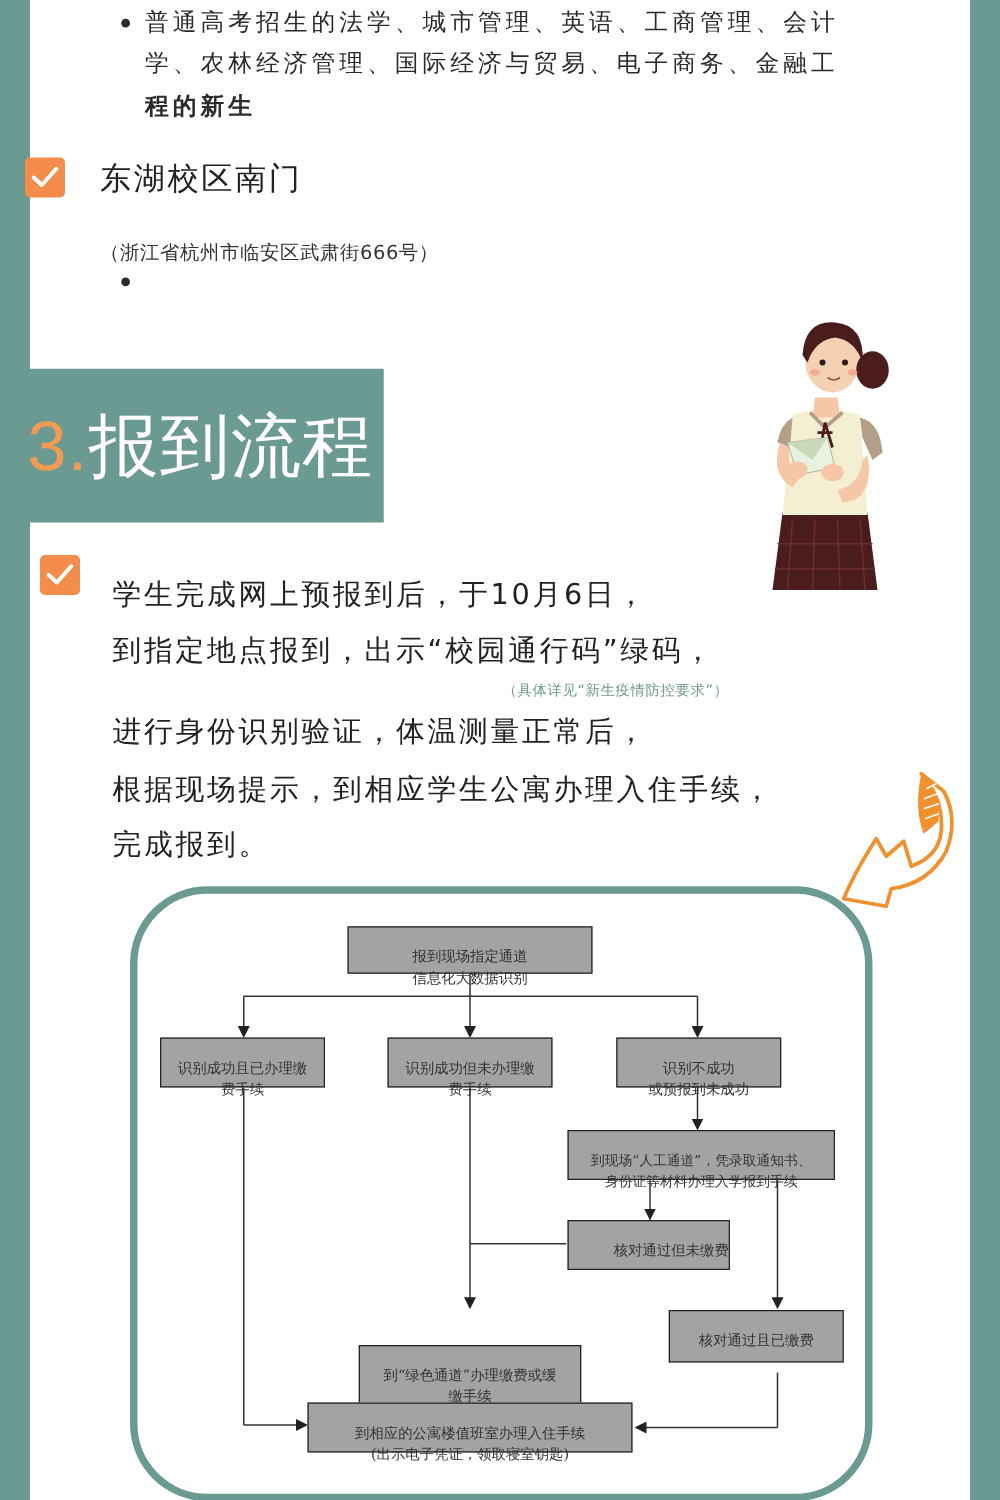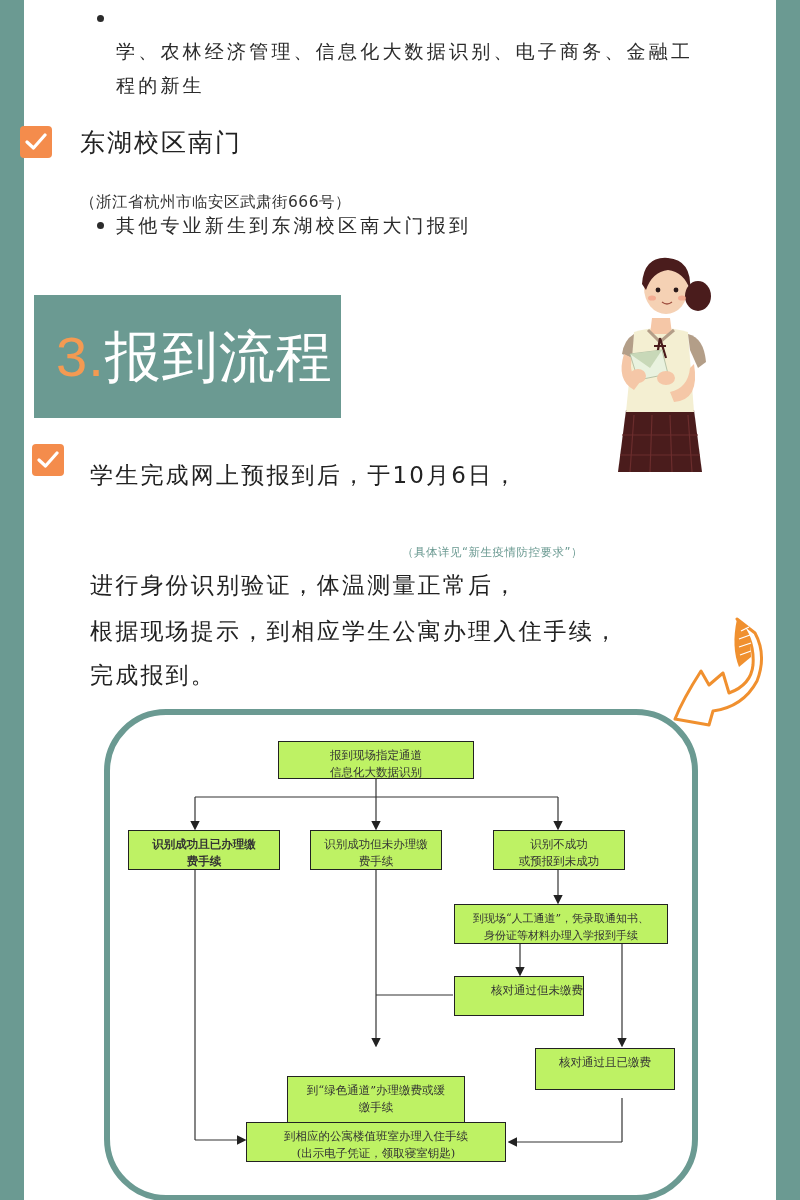--- a/index.html
+++ b/index.html
@@ -20,59 +20,59 @@
   .dot {
     position: absolute; width: 7px; height: 7px; border-radius: 50%; background: #2b2b2b;
   }
   .check {
     position: absolute; width: 32px; height: 32px; border-radius: 4px; background: #f48c4c;
   }
   .check svg { position: absolute; left: 5px; top: 6px; }
   .campus-title { font-size: 25px; color: #222; letter-spacing: 2px; }
   .address { font-size: 15.5px; color: #333; letter-spacing: 0.5px; margin-top: 26px; }
   .header-block {
-    position: absolute; left: 0; top: 295px; width: 307px; height: 123px; background: #6b9a92; margin-left: 34px;
+    position: absolute; left: 0; top: 295px; width: 307px; height: 123px; background: #6b9a92;
   }
   .header-text {
     position: absolute; left: 22px; top: 22px; font-size: 56px; color: #ffffff;
     font-family: "Liberation Sans", "DejaVu Sans", sans-serif; letter-spacing: 1px; line-height: 80px;
   }
   .header-num { color: #f49a52; }
   .body-line { font-size: 23px; color: #222; letter-spacing: 2.2px; }
   .note { font-size: 11.5px; color: #6b9a92; letter-spacing: 0.5px; }
   .frame {
     position: absolute; left: 104px; top: 709px; width: 582px; height: 480px;
     border: 6px solid #6b9a92; border-radius: 62px; background: #fff;
   }
   .fc-box {
-    position: absolute; border: 1.3px solid #222; background: #bef264;
+    position: absolute; border: 1.3px solid #222; background: #a3a3a3;
     font-family: "DejaVu Serif", "Liberation Serif", serif; font-size: 11.5px; color: #333;
-    text-align: center; line-height: 17px; box-sizing: border-box; padding-top: 5px;
+    text-align: center; line-height: 17px; box-sizing: border-box; padding-top: 15px;
   }
   svg.lines { position: absolute; left: 0; top: 0; }
 </style>
 </head>
 <body>
 
 <div class="panel">
 
   <div class="dot" style="left:73px; top:15px;"></div>
-  <div class="abs bullet-line" style="left:92px; top:35px;">学、农林经济管理、信息化大数据识别、电子商务、金融工</div>
-  <div class="abs bullet-line" style="left:92px; top:69px;">程的新生</div>
+  <div class="abs bullet-line" style="left:92px; top:2px;">普通高考招生的法学、城市管理、英语、工商管理、会计</div>
+  <div class="abs bullet-line" style="left:92px; top:35px;">学、农林经济管理、国际经济与贸易、电子商务、金融工</div>
+  <div class="abs bullet-line" style="left:92px; top:69px;font-weight:bold;">程的新生</div>
 
   <div class="check" style="left:-4px; top:126px;">
     <svg width="22" height="20" viewBox="0 0 22 20">
         <path d="M2 10 L8.5 16 L20 3" stroke="#fff" stroke-width="3.2" fill="none" stroke-linecap="round" stroke-linejoin="round"></path>
       </svg>
   </div>
   <div class="abs campus-title" style="left:56px; top:126px;">东湖校区南门</div>
   <div class="abs address" style="left:56px; top:166px;">（浙江省杭州市临安区武肃街666号）</div>
 
   <div class="dot" style="left:73px; top:222px;"></div>
-  <div class="abs bullet-line" style="left:92px; top:209px;">其他专业新生到东湖校区南大门报到</div>
 
   <div class="header-block" style="left:-24px;">
     <div class="header-text">
       <span class="header-num">3.</span><span>报到流程</span>
     </div>
   </div>
 
   <svg class="abs" style="left:580px; top:250px;" width="110" height="225" viewBox="0 0 110 225">
 
     <path d="M22 160 L14 222 L98 222 L90 160 Z" fill="#4a1c1c"></path>
@@ -105,20 +105,21 @@
     <ellipse cx="78" cy="48" rx="4" ry="2.6" fill="#f4a28a" opacity="0.8"></ellipse>
     <path d="M58 52 Q63 56 68 52" stroke="#a05040" stroke-width="1.3" fill="none"></path>
   </svg>
 
   <div class="check" style="left:8px; top:444px;">
     <svg width="22" height="20" viewBox="0 0 22 20">
         <path d="M2 10 L8.5 16 L20 3" stroke="#fff" stroke-width="3.2" fill="none" stroke-linecap="round" stroke-linejoin="round"></path>
       </svg>
   </div>
   <div class="abs body-line" style="left:66px; top:460px;">学生完成网上预报到后，于10月6日，</div>
+  <div class="abs body-line" style="left:66px; top:505px;">到指定地点报到，出示“校园通行码”绿码，</div>
   <div class="abs note" style="left:378px; top:545px;">（具体详见“新生疫情防控要求”）</div>
   <div class="abs body-line" style="left:66px; top:570px;">进行身份识别验证，体温测量正常后，</div>
   <div class="abs body-line" style="left:66px; top:616px;">根据现场提示，到相应学生公寓办理入住手续，</div>
   <div class="abs body-line" style="left:66px; top:660px;">完成报到。</div>
 
 </div>
 
 <svg class="abs" style="left:665px; top:615px;" width="100" height="115" viewBox="0 0 100 115">
   <path d="M72 4 Q90 24 88 50 Q86 70 64 78 L58 58 L44 70 L36 56 Q18 84 10 104 L44 110 L48 96 Q78 92 92 66 Q102 40 90 18 Z" fill="none" stroke="#f0902f" stroke-width="3" stroke-linejoin="round"></path>
   <path d="M72 4 Q86 18 86 42 L74 52 Q66 32 72 4 Z" fill="#f0902f"></path>
@@ -148,21 +149,21 @@
     <line x1="195" y1="1140" x2="244" y2="1140" marker-end="url(#ah)"></line>
     <line x1="622" y1="1098" x2="622" y2="1142"></line>
     <line x1="622" y1="1142" x2="510" y2="1142" marker-end="url(#ah)"></line>
   </g>
 </svg>
 
 <div class="fc-box" style="left:278px; top:741px; width:196px; height:38px;">
   <div>报到现场指定通道</div>
   <div>信息化大数据识别</div>
 </div>
-<div class="fc-box" style="left:128px; top:830px; width:152px; height:40px;font-weight:bold;">
+<div class="fc-box" style="left:128px; top:830px; width:132px; height:40px;">
   <div>识别成功且已办理缴</div>
   <div>费手续</div>
 </div>
 <div class="fc-box" style="left:310px; top:830px; width:132px; height:40px;">
   <div>识别成功但未办理缴</div>
   <div>费手续</div>
 </div>
 <div class="fc-box" style="left:493px; top:830px; width:132px; height:40px;">
   <div>识别不成功</div>
   <div>或预报到未成功</div>

